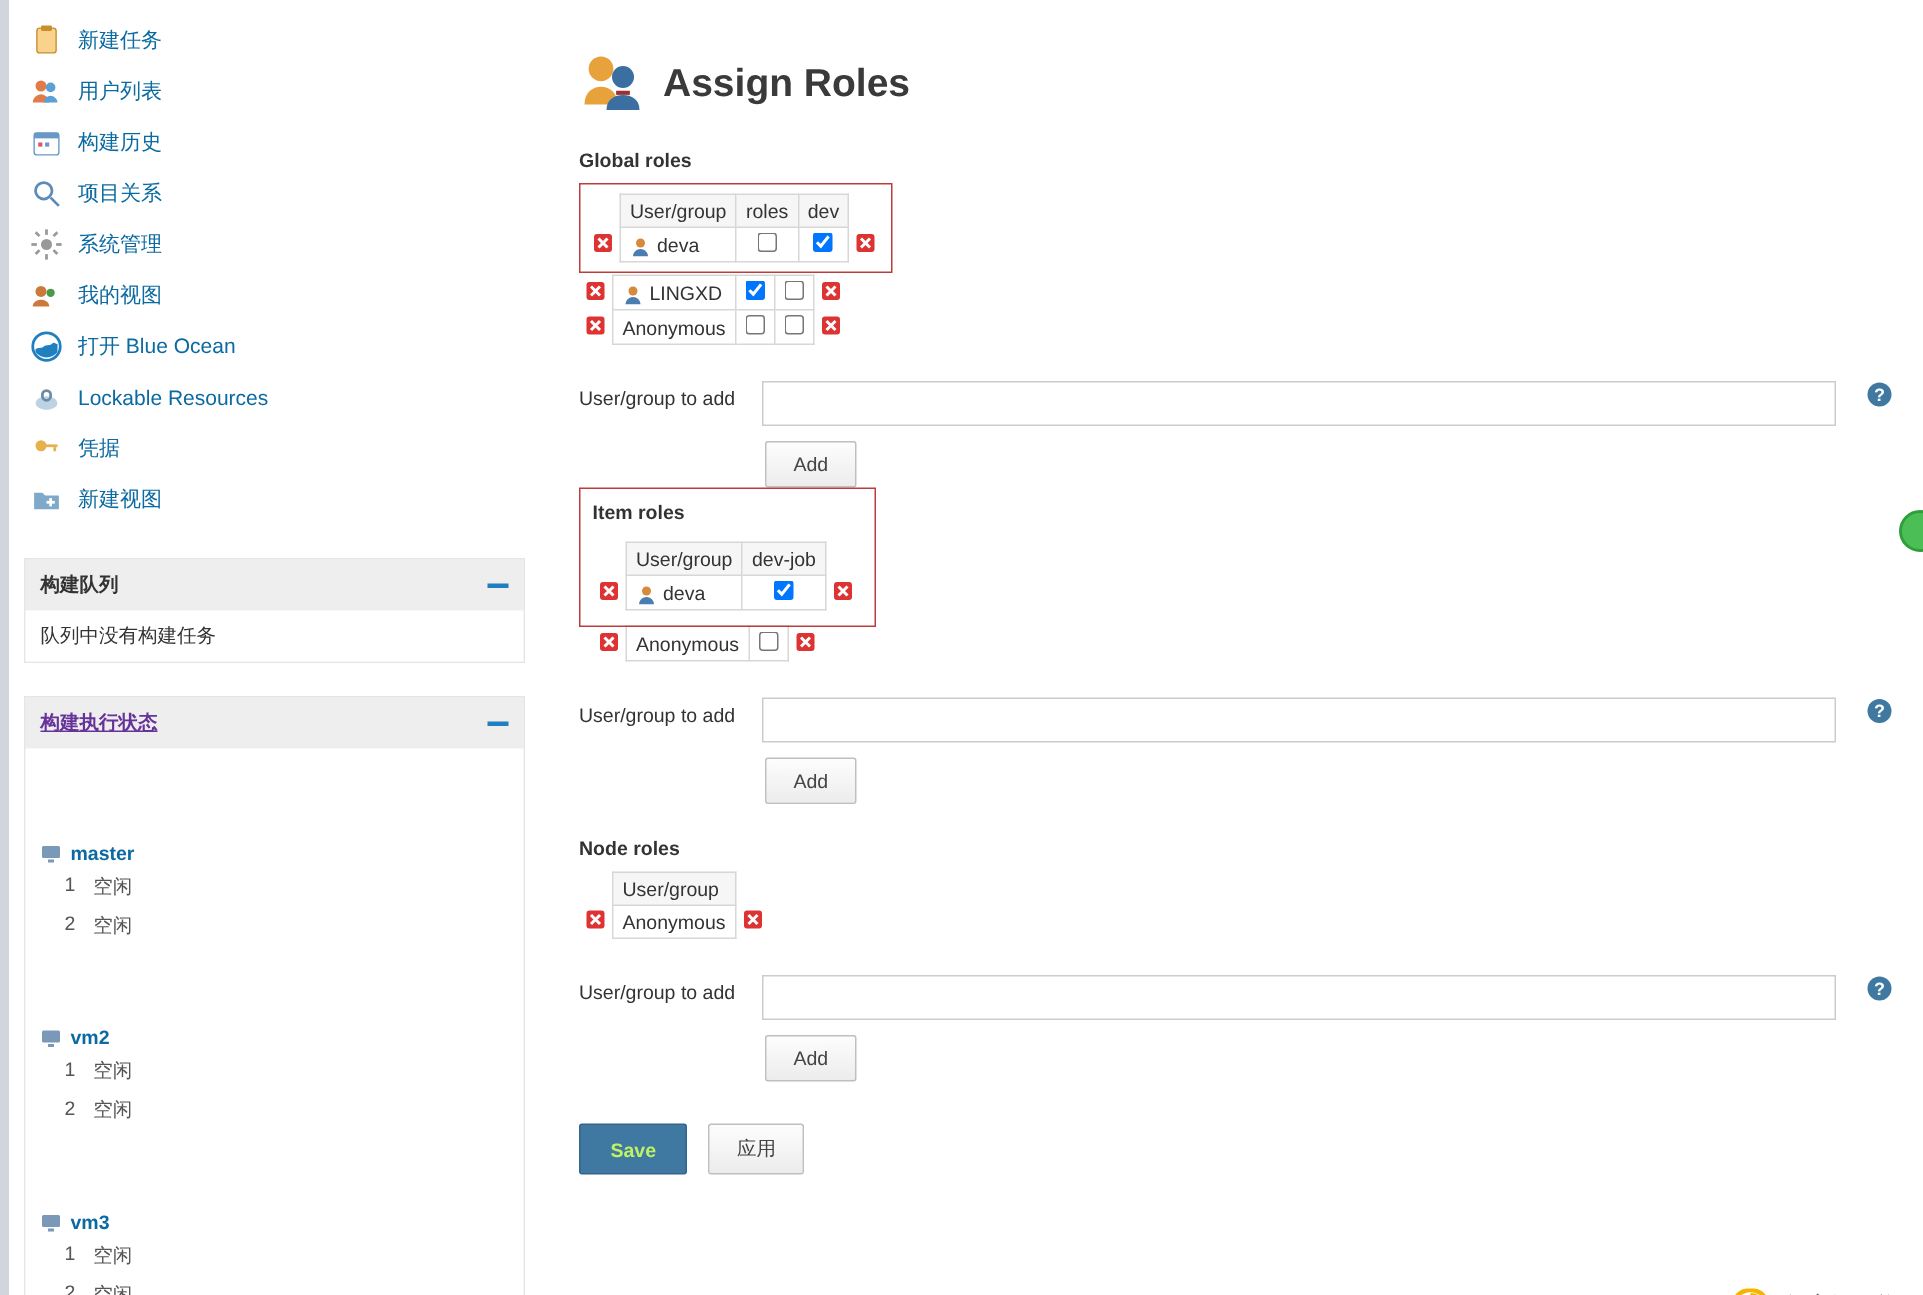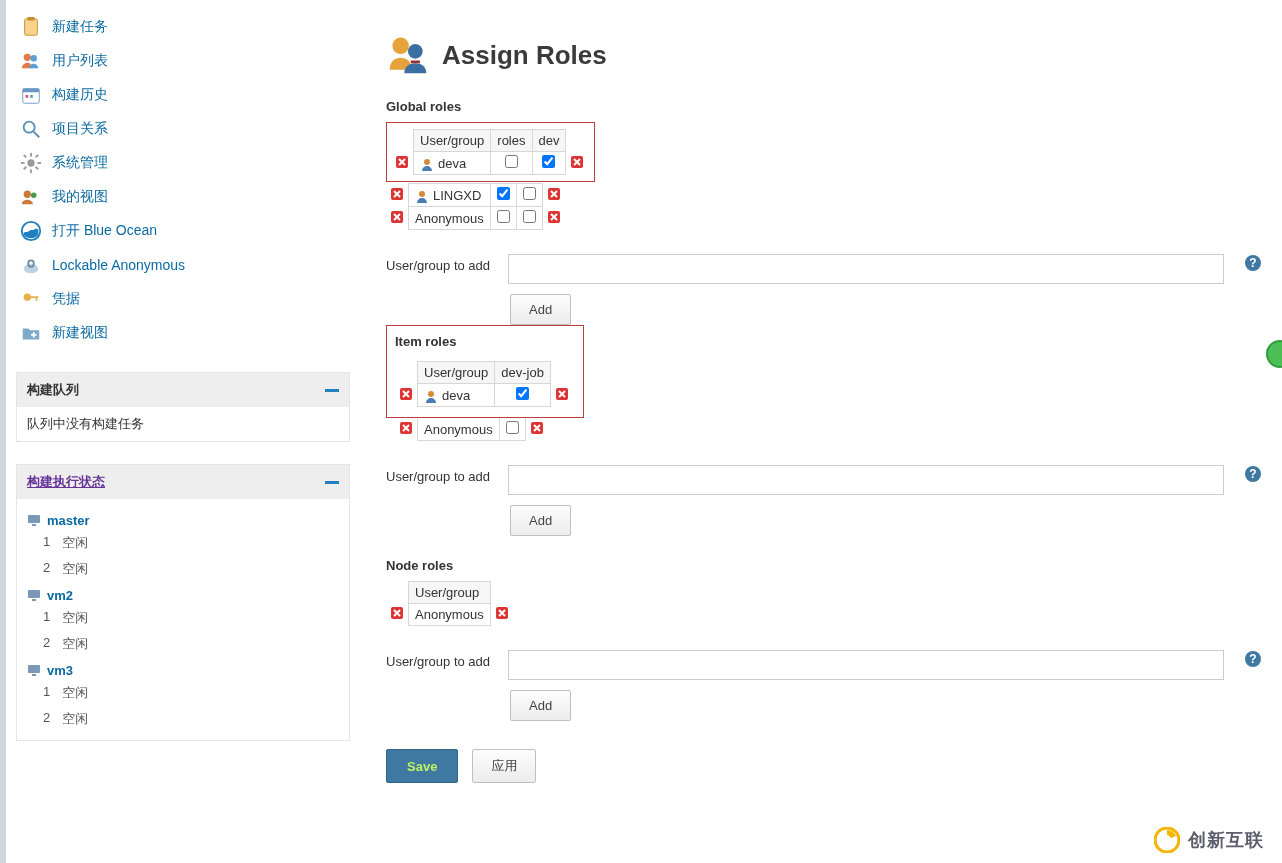--- a/index.html
+++ b/index.html
@@ -10,21 +10,21 @@
 .sidebar .nav li { display: flex; align-items: center; padding: 6px 6px 6px 4px; gap: 10px; }
 .sidebar .nav li a { text-decoration: none; color: #0b6aa1; font-size: 14px; }
 .nav-icon { width: 22px; height: 22px; display: inline-flex; align-items: center; justify-content: center; flex-shrink: 0; }
 
 .side-section { margin-top: 22px; background: #f5f5f6; border: 1px solid #e5e5e5; }
 .side-section .hdr { display: flex; justify-content: space-between; align-items: center; padding: 8px 10px; font-weight: bold; background: #eeeeef; }
 .side-section .hdr .collapse { width: 14px; height: 3px; background: #1f7fbf; }
 .side-section .body { padding: 8px 10px; background: #fff; }
 .side-section .hdr a.title { color: #663399; text-decoration: underline; font-weight: bold; }
 
-.executor-node { display: flex; align-items: flex-start; gap: 6px; padding: 6px 0 2px 0; font-weight: bold; color: #0b6aa1; }
+.executor-node { display: flex; align-items: center; gap: 6px; padding: 6px 0 2px 0; font-weight: bold; color: #0b6aa1; margin-top: 48px; }
 .executor-node .host-icon { width: 14px; height: 14px; display:inline-block; }
 .executor-row { display: flex; gap: 12px; padding: 4px 0 4px 16px; color: #555; }
 
 .main { flex: 1; padding: 33px 20px 20px 36px; position: relative; }
 .page-title-wrap { display: flex; align-items: center; gap: 12px; margin-bottom: 22px; }
 .page-title-icon { width: 44px; height: 44px; }
 h1.page-title { font-size: 26px; font-weight: bold; color: #3a3a3a; }
 
 .section-title { font-weight: bold; font-size: 13px; margin-top: 10px; margin-bottom: 8px; color: #333; }
 
@@ -139,21 +139,21 @@
         </span>
         <a href="#">打开 Blue Ocean</a>
       </li>
       <li>
         <span class="nav-icon">
           <svg viewBox="0 0 24 24" width="22" height="22">
               <ellipse cx="12" cy="16" rx="8" ry="5" fill="#bcd3e6"></ellipse>
               <rect x="9" y="7" width="6" height="7" rx="3" fill="none" stroke="#6c8aa3" stroke-width="2"></rect>
             </svg>
         </span>
-        <a href="#">Lockable Anonymous</a>
+        <a href="#">Lockable Resources</a>
       </li>
       <li>
         <span class="nav-icon">
           <svg viewBox="0 0 24 24" width="22" height="22">
               <circle cx="8" cy="10" r="4" fill="#e6b04d"></circle>
               <rect x="10" y="9" width="10" height="2" fill="#e6b04d"></rect>
               <rect x="17" y="11" width="2" height="3" fill="#e6b04d"></rect>
             </svg>
         </span>
         <a href="#">凭据</a>

